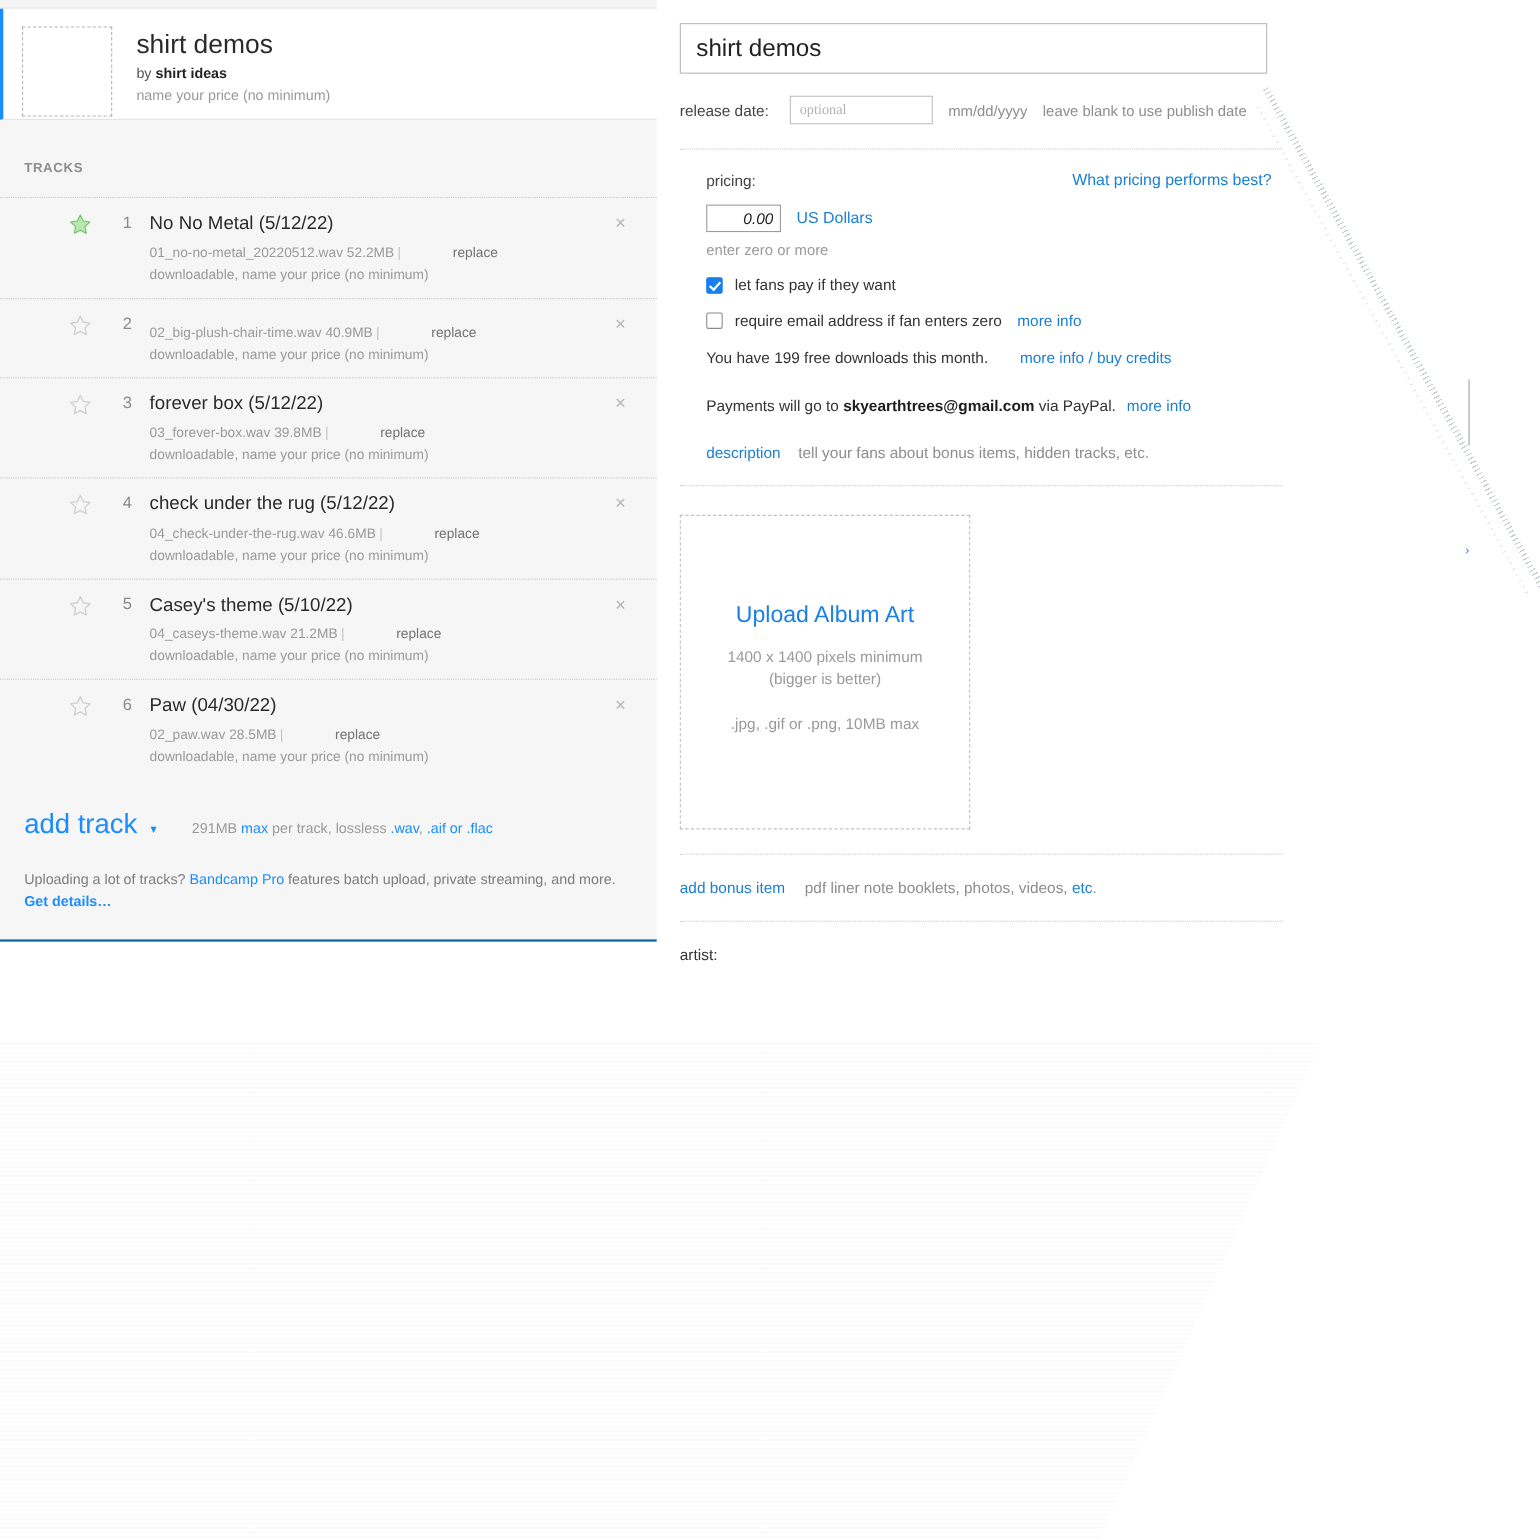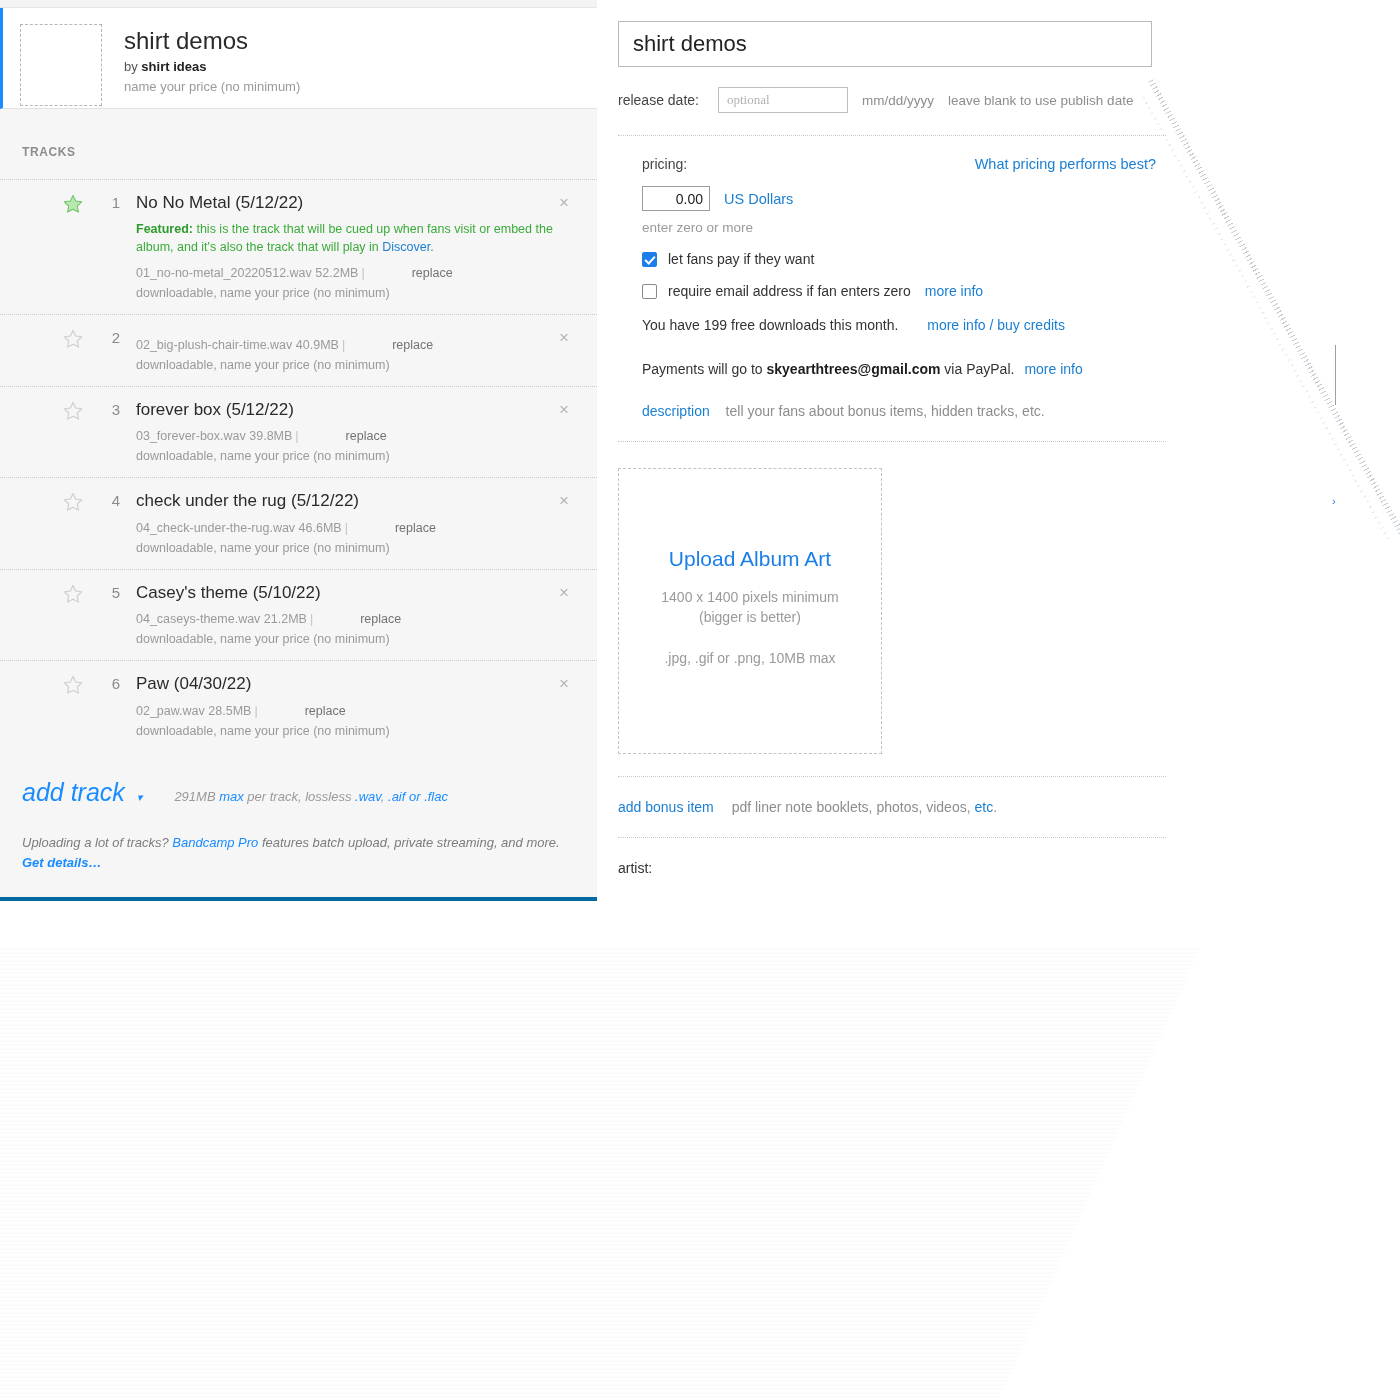--- a/index.html
+++ b/index.html
@@ -227,22 +227,21 @@
     right: 28px;
     top: 14px;
     font-size: 17px;
     color: #b5b5b5;
     line-height: 1;
   }
 
   .add-track-block {
     background: #f6f6f6;
     padding: 22px 0 0 0;
-    border-bottom: 4px solid #0369a1;
-    font-style: italic;
+    border-bottom: 2px solid #0369a1;
   }
   .add-track-row {
     display: flex;
     align-items: baseline;
     padding-left: 22px;
   }
   .add-track-link {
     font-size: 25px;
     color: #1a8cff;
     text-decoration: none;
@@ -341,20 +340,21 @@
     height: 25px;
     border: 1px solid #9d9d9d;
     box-sizing: border-box;
     text-align: right;
     font-size: 14px;
     padding: 0 6px;
     font-family: "Liberation Sans", sans-serif;
     color: #222;
     background: #fff;
     outline: none;
+    font-style: italic;
   }
   .currency { margin-left: 14px; font-size: 14.5px; }
   .enter-zero { font-size: 13.5px; color: #9a9a9a; margin-top: 9px; }
 
   .check-row {
     display: flex;
     align-items: center;
     margin-top: 16px;
     font-size: 14px;
     color: #333;
@@ -465,21 +465,20 @@
     <div class="track-list" id="track-list">
         <div class="track-row">
           <span class="star">
             <svg width="22" height="22" viewBox="0 0 24 24">
               <path d="M12 2.6l2.9 6.1 6.6.9-4.8 4.6 1.2 6.6L12 17.7 6.1 20.8l1.2-6.6L2.5 9.6l6.6-.9z" fill="#b8e8b0" stroke="#6cc266" stroke-width="1.1" stroke-linejoin="round"></path>
             </svg>
           </span>
           <span class="track-num">1</span>
           <div class="track-body">
             <div class="track-title">No No Metal (5/12/22)</div>
-            <div class="featured-note"><b>Featured:</b><span> this is the track that will be cued up when fans visit or embed the album, and it's also the track that will play in </span><a>Discover</a><span>.</span></div>
             <div class="track-file"><span>01_no-no-metal_20220512.wav</span>&nbsp;<span>52.2MB</span><span class="sep">|</span><a class="replace">replace</a></div>
             <div class="track-dl">downloadable, name your price (no minimum)</div>
           </div>
           <span class="row-close">×</span>
         </div>
         <div class="track-row">
           <span class="star">
             <svg width="22" height="22" viewBox="0 0 24 24">
               <path d="M12 2.6l2.9 6.1 6.6.9-4.8 4.6 1.2 6.6L12 17.7 6.1 20.8l1.2-6.6L2.5 9.6l6.6-.9z" fill="none" stroke="#cfcfcf" stroke-width="1.3" stroke-linejoin="round"></path>
             </svg>

